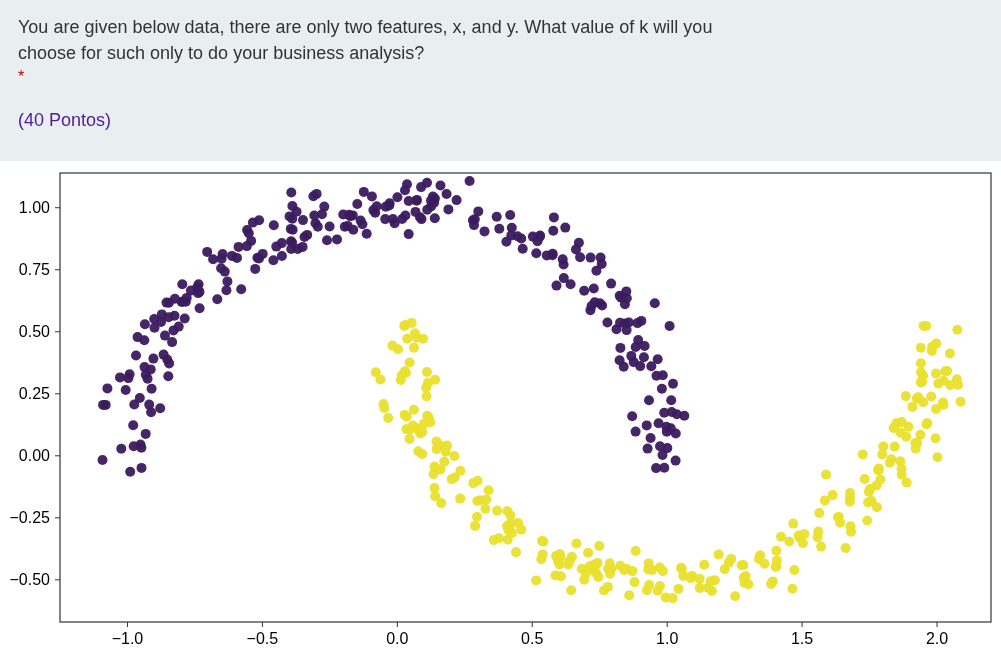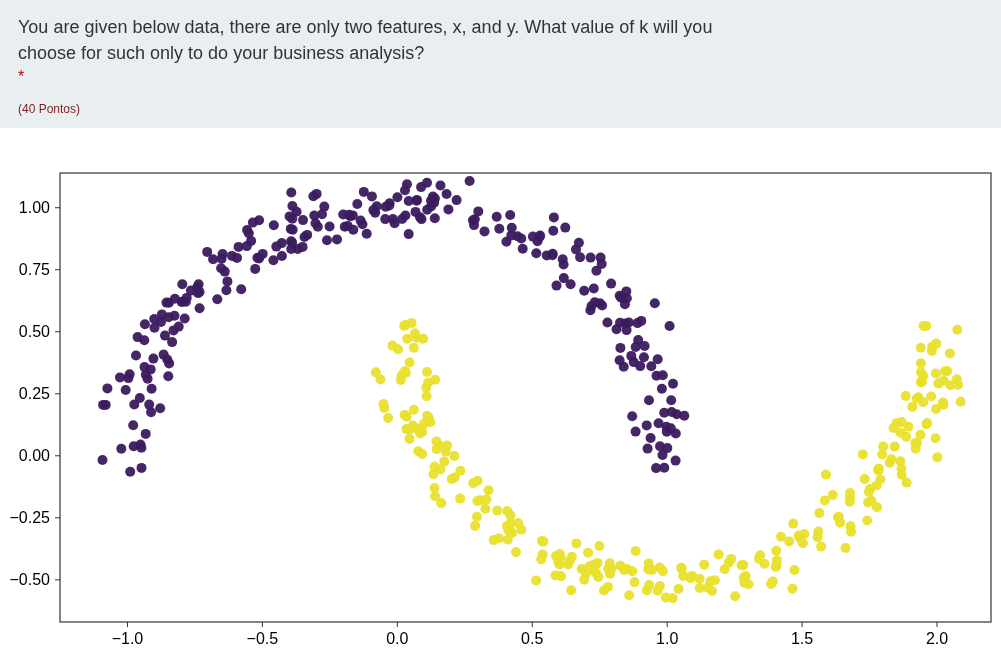--- a/index.html
+++ b/index.html
@@ -1,20 +1,20 @@
 <!DOCTYPE html>
 <html><head>
 <meta charset="utf-8">
 <style>
   html,body{margin:0;padding:0;font-family:"Segoe UI",Arial,sans-serif;background:#fff;}
   .page{width:1001px;height:656px;position:relative;overflow:hidden;}
-  .question-box{background:#e9eff0;padding:14px 18px 12px 18px;}
+  .question-box{background:#e9eff0;padding:14px 18px 30px 18px;}
   .question-text{color:#333;font-size:18px;line-height:1.45;}
   .required-star{color:#c00;font-size:16px;margin-top:2px;}
-  .points{color:#7f1d1d;font-size:12px;margin-top:16px;}
+  .points{color:#4c1d95;font-size:18px;margin-top:24px;}
   .chart-wrap{position:absolute;left:0;top:165px;width:1001px;height:491px;}
   svg{display:block;}
   .frame{fill:none;stroke:#333;stroke-width:1.2;}
   .tick{stroke:#333;stroke-width:1;}
 </style>
 </head>
 <body>
 <div class="page">
 
 <div class="question-box">

